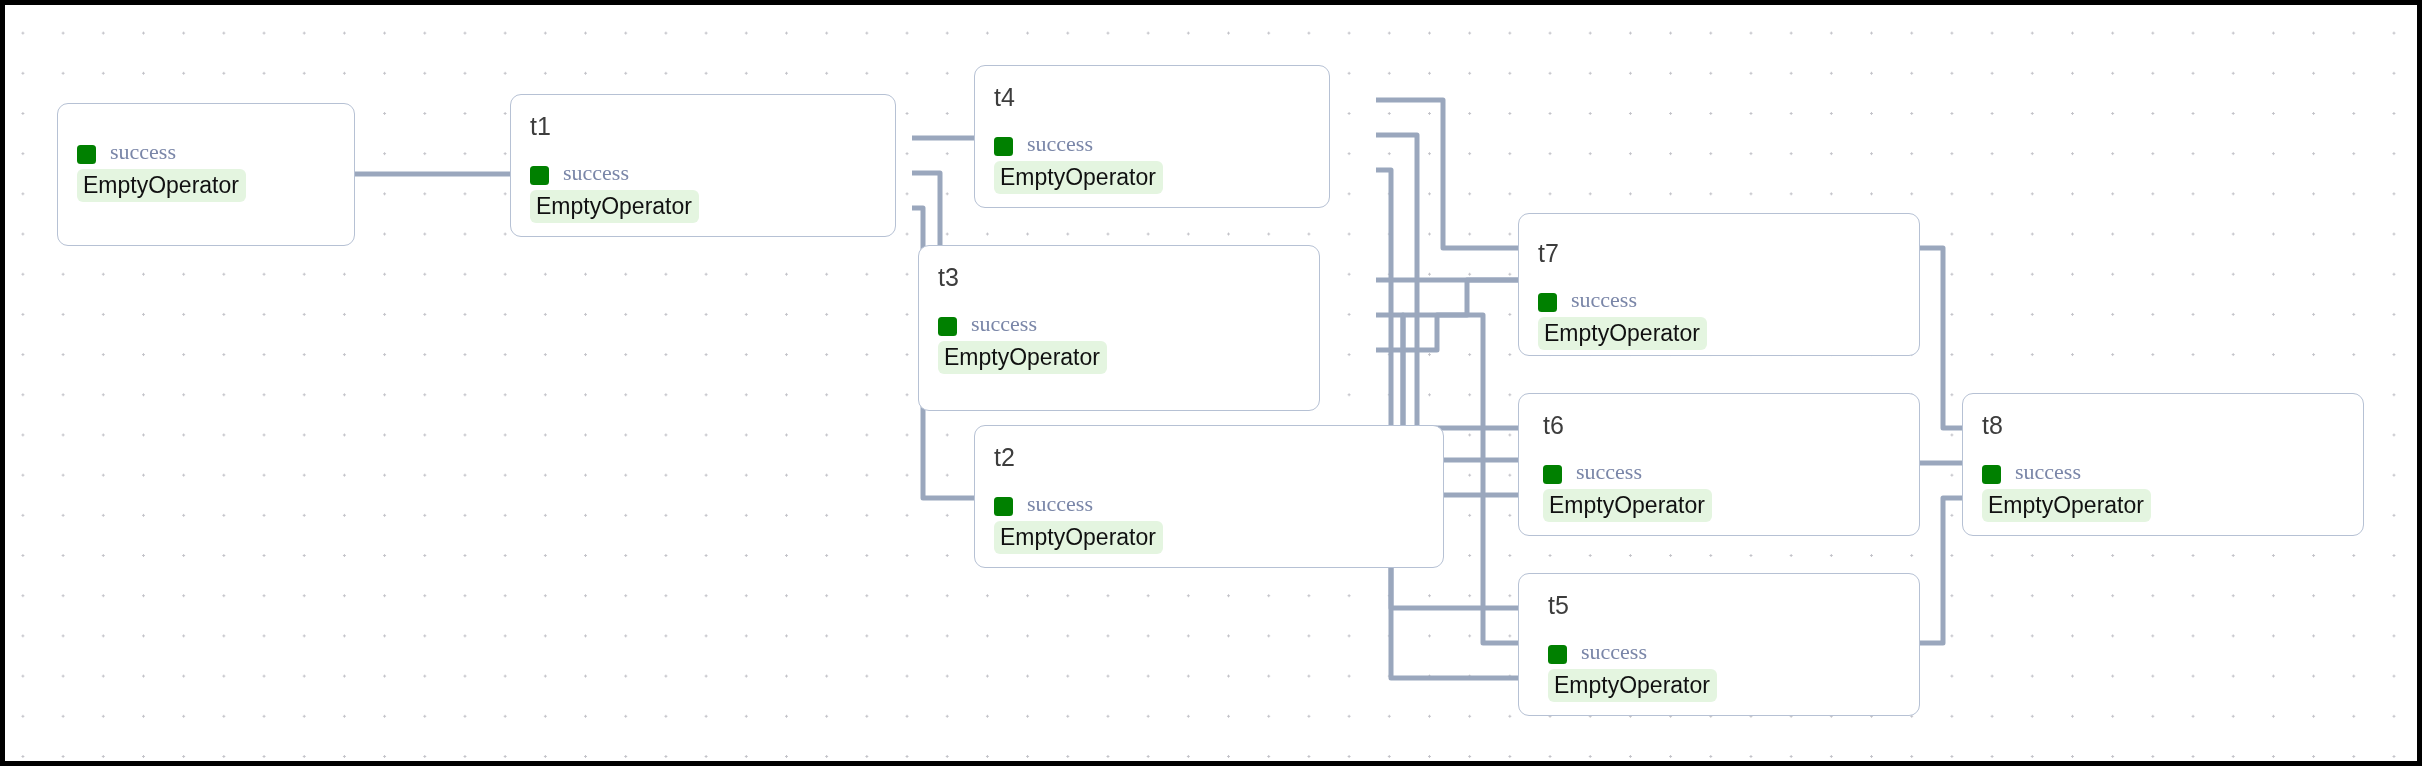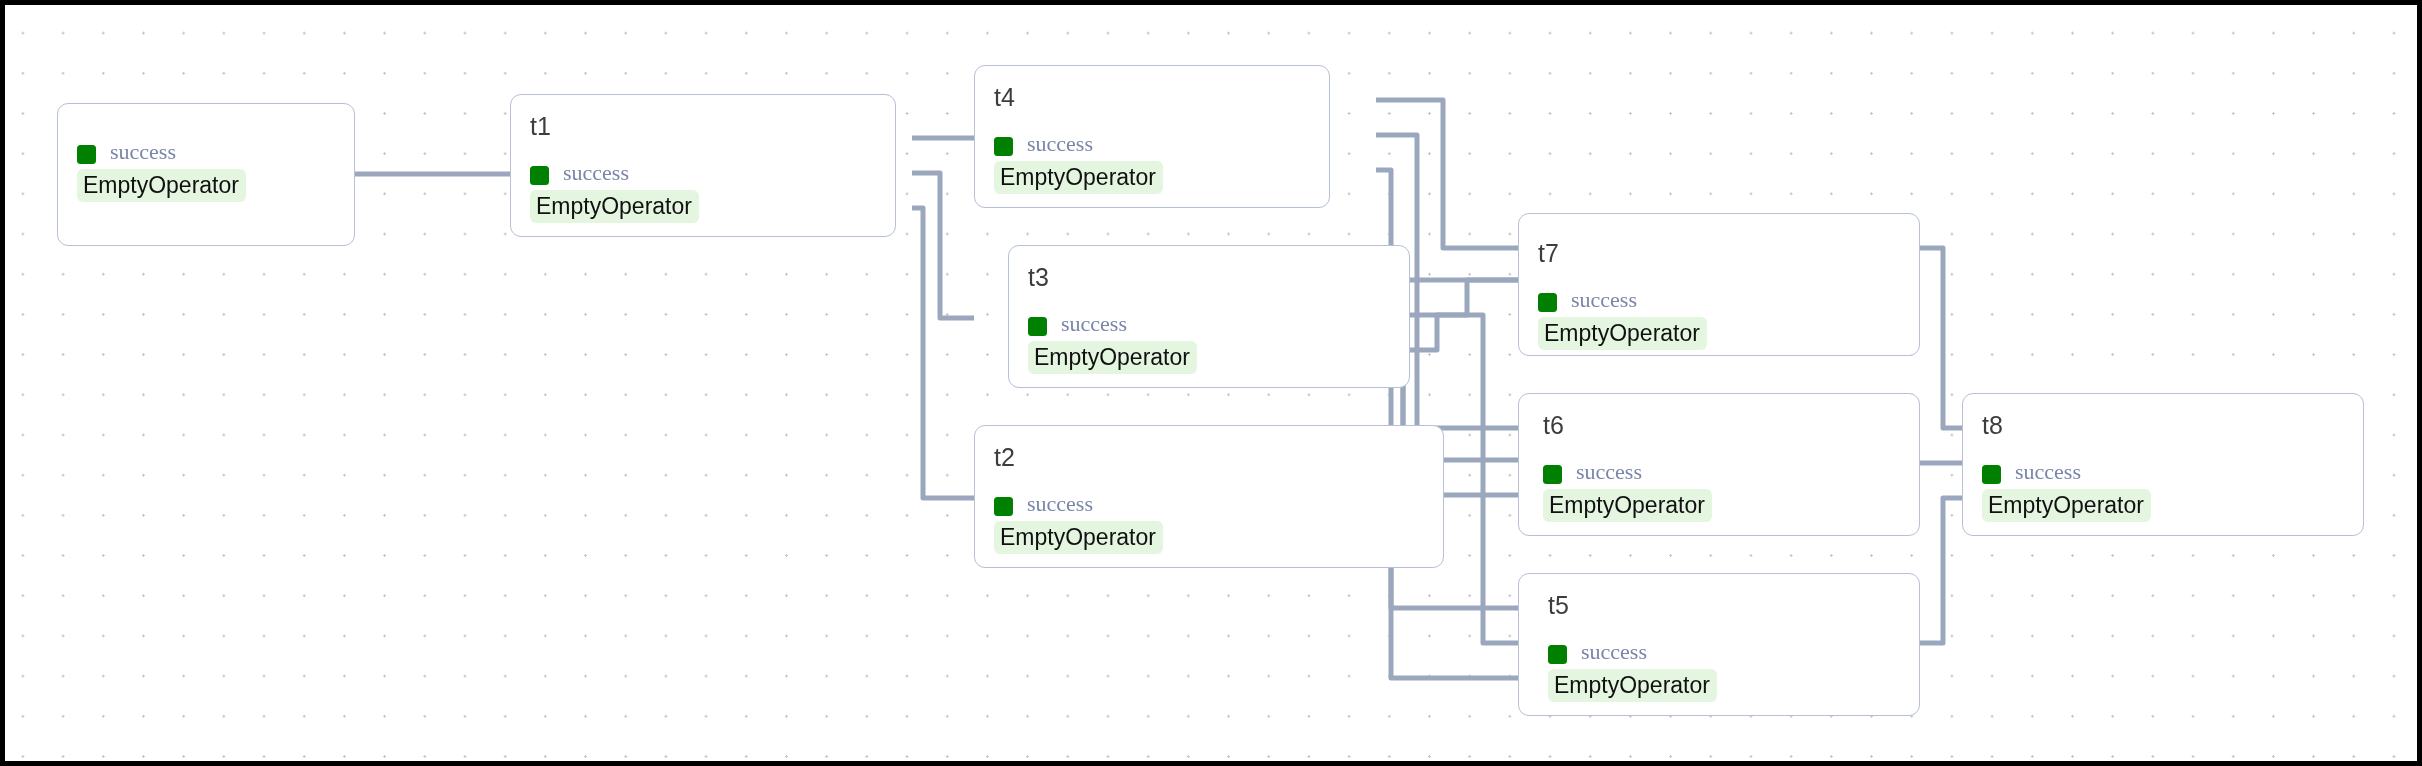--- a/index.html
+++ b/index.html
@@ -129,21 +129,21 @@
           <span class="status-label" style="color: rgb(122, 134, 168);">success</span>
         </div><div class="node-operator" style="background: rgb(228, 245, 224); color: rgb(17, 17, 17);">EmptyOperator</div></div>
       <div class="task-node" style="left: 505px; top: 89px; width: 386px; height: 143px; border-color: rgb(182, 193, 212); background: rgb(255, 255, 255);"><div class="node-id" style="color: rgb(61, 61, 61);">t1</div><div class="node-status-row">
           <span class="status-swatch" style="background: rgb(0, 128, 0);"></span>
           <span class="status-label" style="color: rgb(122, 134, 168);">success</span>
         </div><div class="node-operator" style="background: rgb(228, 245, 224); color: rgb(17, 17, 17);">EmptyOperator</div></div>
       <div class="task-node" style="left: 969px; top: 60px; width: 356px; height: 143px; border-color: rgb(182, 193, 212); background: rgb(255, 255, 255);"><div class="node-id" style="color: rgb(61, 61, 61);">t4</div><div class="node-status-row">
           <span class="status-swatch" style="background: rgb(0, 128, 0);"></span>
           <span class="status-label" style="color: rgb(122, 134, 168);">success</span>
         </div><div class="node-operator" style="background: rgb(228, 245, 224); color: rgb(17, 17, 17);">EmptyOperator</div></div>
-      <div class="task-node" style="left: 1003px; top: 240px; width: 402px; height: 143px; border-color: rgb(182, 193, 212); background: rgb(255, 255, 255);"><div class="node-id" style="color: rgb(61, 61, 61);">t3</div><div class="node-status-row">
+      <div class="task-node" style="left: 913px; top: 240px; width: 402px; height: 166px; border-color: rgb(182, 193, 212); background: rgb(255, 255, 255);"><div class="node-id" style="color: rgb(61, 61, 61);">t3</div><div class="node-status-row">
           <span class="status-swatch" style="background: rgb(0, 128, 0);"></span>
           <span class="status-label" style="color: rgb(122, 134, 168);">success</span>
         </div><div class="node-operator" style="background: rgb(228, 245, 224); color: rgb(17, 17, 17);">EmptyOperator</div></div>
       <div class="task-node" style="left: 969px; top: 420px; width: 470px; height: 143px; border-color: rgb(182, 193, 212); background: rgb(255, 255, 255);"><div class="node-id" style="color: rgb(61, 61, 61);">t2</div><div class="node-status-row">
           <span class="status-swatch" style="background: rgb(0, 128, 0);"></span>
           <span class="status-label" style="color: rgb(122, 134, 168);">success</span>
         </div><div class="node-operator" style="background: rgb(228, 245, 224); color: rgb(17, 17, 17);">EmptyOperator</div></div>
       <div class="task-node" style="left: 1513px; top: 208px; width: 402px; height: 143px; border-color: rgb(182, 193, 212); background: rgb(255, 255, 255);"><div class="node-id" style="color: rgb(61, 61, 61); margin-top: 8px;">t7</div><div class="node-status-row">
           <span class="status-swatch" style="background: rgb(0, 128, 0);"></span>
           <span class="status-label" style="color: rgb(122, 134, 168);">success</span>

